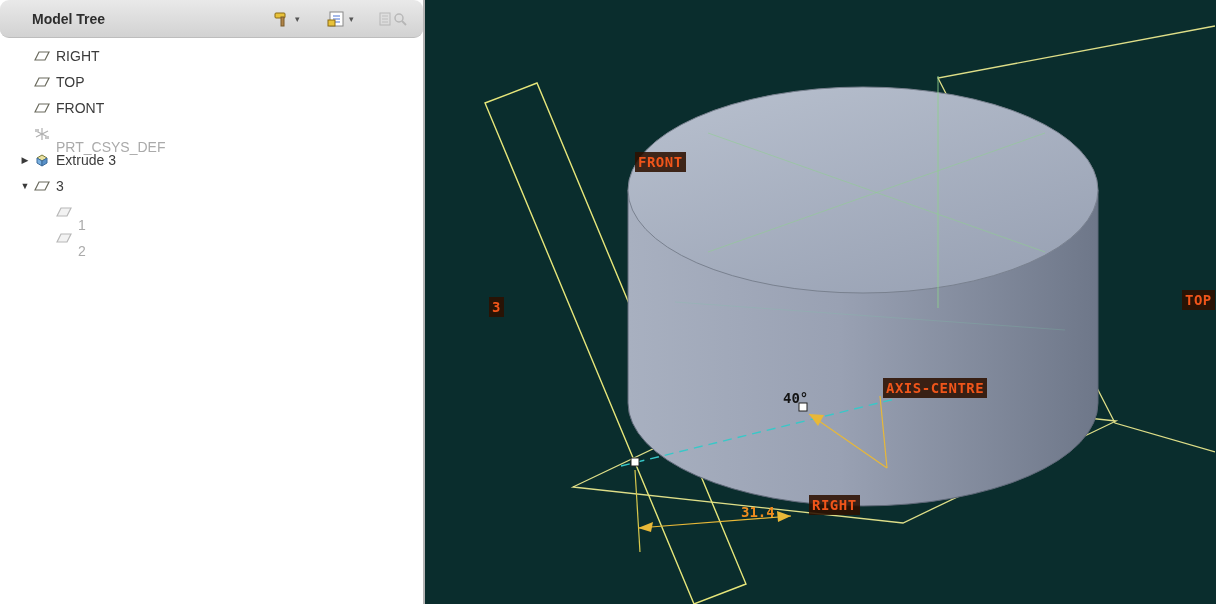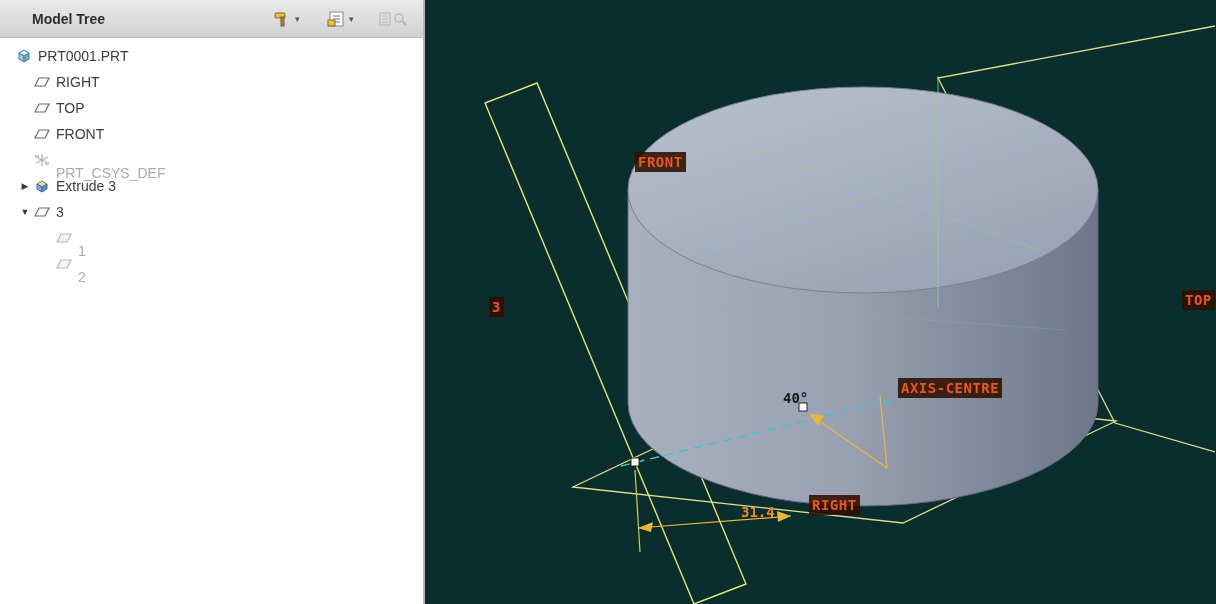--- a/index.html
+++ b/index.html
@@ -2,21 +2,21 @@
 <html><head>
 <meta charset="utf-8">
 <style>
   * { box-sizing: border-box; margin: 0; padding: 0; }
   html,body { width:1216px; height:604px; overflow:hidden; }
   body { font-family: "Liberation Sans", sans-serif; background:#fff; }
   .app { display:flex; width:1216px; height:604px; }
 
   
   .panel { width:425px; height:100%; background:#ffffff; border-right:2px solid #b4b4b4; display:flex; flex-direction:column; }
-  .panel-header { height:38px; flex:0 0 38px; background:linear-gradient(#e9e9e9,#d2d2d2); border-bottom:1px solid #bdbdbd; display:flex; align-items:center; padding-left:32px; }
+  .panel-header { height:38px; flex:0 0 38px; background:linear-gradient(#e9e9e9,#d2d2d2); border-bottom:1px solid #bdbdbd; display:flex; align-items:center; padding-left:32px;border-radius:9px; }
   .panel-title { font-weight:bold; font-size:14px; color:#2e2e2e; }
   .panel-toolbar { margin-left:auto; display:flex; align-items:center; padding-right:12px; }
   .tb-btn { background:transparent; border:1px solid transparent; width:26px; height:26px; display:flex; align-items:center; justify-content:center; cursor:pointer; }
   .tb-caret { font-size:9px; color:#555; width:14px; text-align:left; cursor:pointer; }
   .tb-gap { width:14px; }
   .tb-dim { opacity:0.45; }
 
   .tree { padding-top:5px; font-size:14px; color:#3c3c3c; }
   .tree-row { height:26px; display:flex; align-items:center; white-space:nowrap; cursor:default; }
   .tree-row .exp { width:18px; flex:0 0 18px; font-size:9px; color:#3a3a3a; text-align:center; }
@@ -73,30 +73,20 @@
             <line x1="3" y1="12" x2="9" y2="12" stroke="#999999"></line>
             <circle cx="20" cy="8" r="4" fill="none" stroke="#8a8a8a" stroke-width="1.5"></circle>
             <line x1="23" y1="11" x2="27" y2="15" stroke="#8a8a8a" stroke-width="1.8"></line>
           </svg>
         </button>
       </div>
     </div>
 
     <div class="tree">
 
-      <div class="tree-row lvl0">
-        <span class="icon">
-          <svg width="16" height="14" viewBox="0 0 16 14">
-            <polygon points="3,4 8,1 13,4 8,7" fill="#dcedf8" stroke="#4a7aa8"></polygon>
-            <polygon points="3,4 8,7 8,13 3,10" fill="#9ec9e8" stroke="#4a7aa8"></polygon>
-            <polygon points="13,4 8,7 8,13 13,10" fill="#6fa8d4" stroke="#4a7aa8"></polygon>
-          </svg>
-        </span>
-        <span class="lbl">PRT0001.PRT</span>
-      </div>
 
       <div class="tree-row lvl1">
         <span class="exp"></span>
         <span class="icon">
           <svg width="16" height="14" viewBox="0 0 16 14">
             <polygon points="1,11 5,3 15,3 11,11" fill="#ffffff" stroke="#6b6b5e" stroke-width="1.2"></polygon>
           </svg>
         </span>
         <span class="lbl">RIGHT</span>
       </div>
@@ -222,20 +212,20 @@
       <line x1="462" y1="468" x2="384" y2="414" stroke="#e8b838" stroke-width="1.2"></line>
       <polygon points="384,414 399,415 393,426" fill="#e8b838"></polygon>
 
       <rect x="374" y="403" width="8" height="8" fill="#ffffff" stroke="#222222"></rect>
       <rect x="206" y="458" width="8" height="8" fill="#ffffff" stroke="#222222"></rect>
     </svg>
 
     <div class="vp-label" style="left:210px; top:152px;">FRONT</div>
     <div class="vp-label" style="left:757px; top:290px;">TOP</div>
     <div class="vp-label" style="left:384px; top:495px;">RIGHT</div>
-    <div class="vp-label" style="left:473px; top:378px;">AXIS-CENTRE</div>
+    <div class="vp-label" style="left:458px; top:378px;">AXIS-CENTRE</div>
     <div class="vp-label" style="left:64px; top:297px;">3</div>
 
     <div class="vp-dim angle" style="left:358px; top:390px;">40°</div>
     <div class="vp-dim length" style="left:316px; top:491px;">31.4</div>
   </div>
 
 </div>
 
 </body></html>

